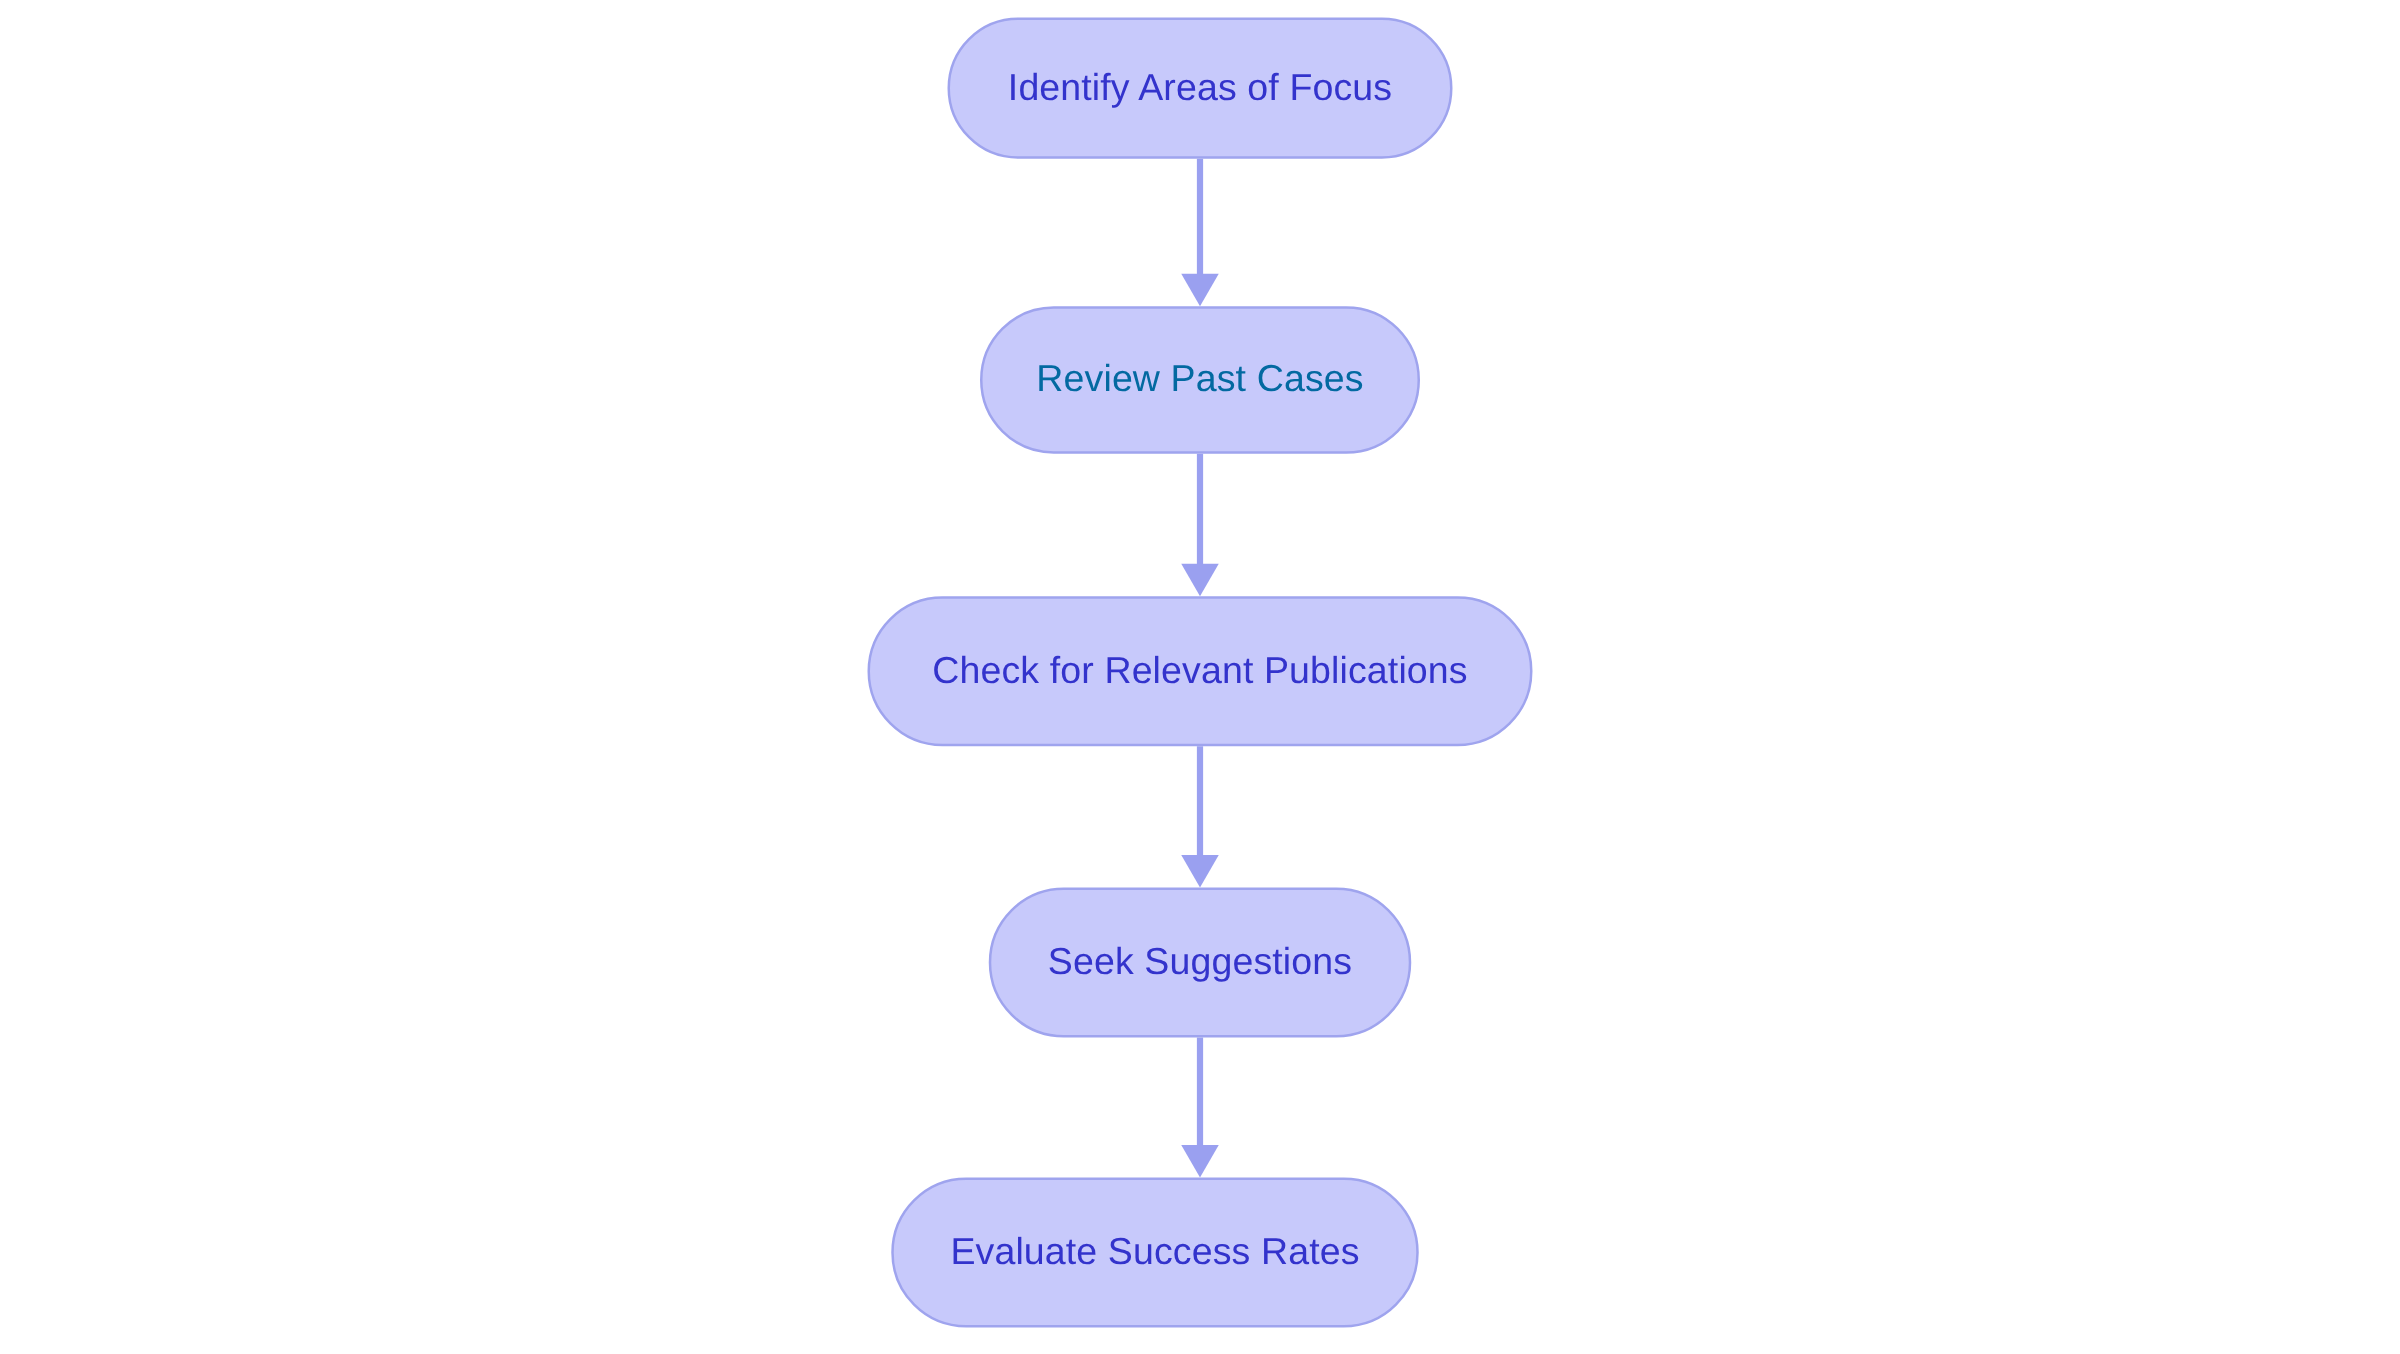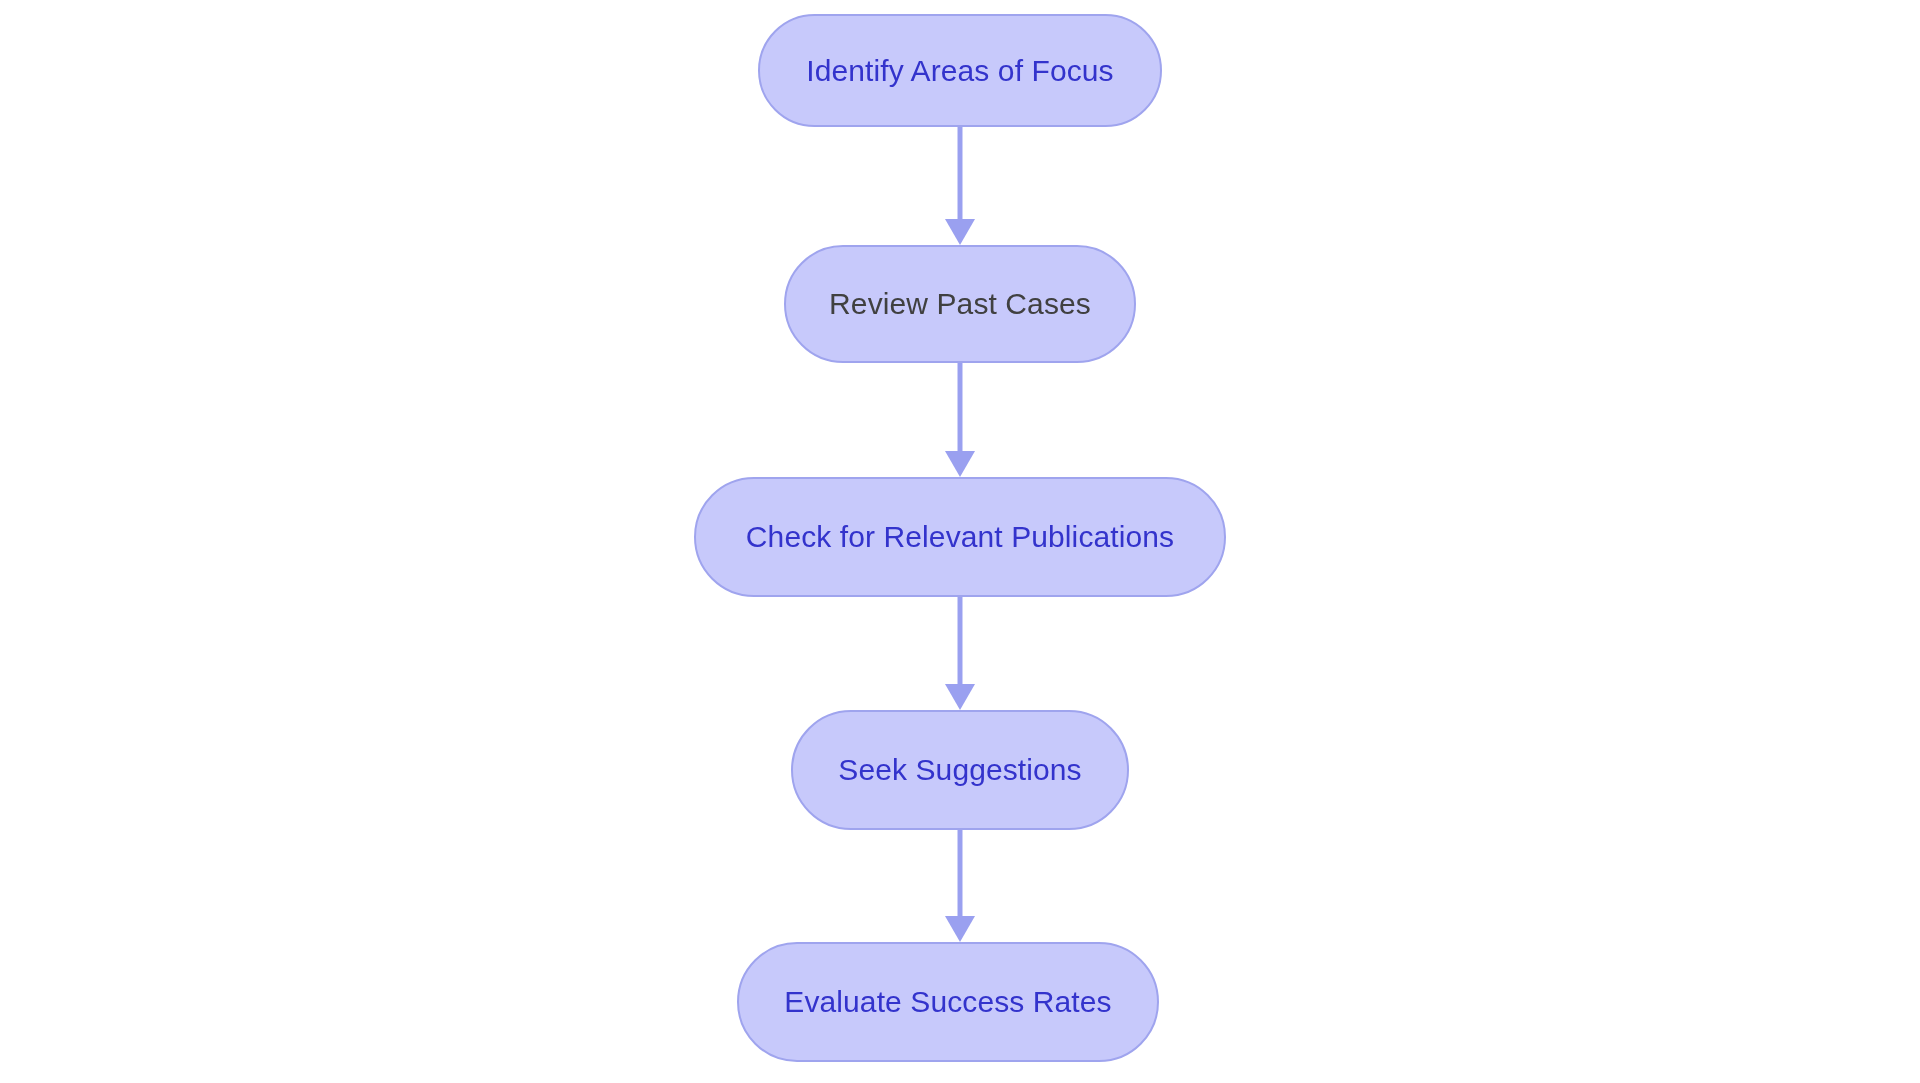--- a/index.html
+++ b/index.html
@@ -67,28 +67,28 @@
         <line x1="960" y1="830" x2="960" y2="918" stroke="#9aa0f0" stroke-width="5"></line>
         <polygon points="945,916 975,916 960,942" fill="#9aa0f0"></polygon>
       </g>
   </svg>
 
   <div class="flow-node" style="left: 960px; top: 14px; width: 404px; height: 113px; background: rgb(199, 201, 251); border-color: rgb(159, 164, 238);">
     <span class="flow-node-label" style="color: rgb(51, 51, 204);">Identify Areas of Focus</span>
   </div>
 
   <div class="flow-node" style="left: 960px; top: 245px; width: 352px; height: 118px; background: rgb(199, 201, 251); border-color: rgb(159, 164, 238);">
-    <span class="flow-node-label" style="color: #404040;">Review Past Cases</span>
+    <span class="flow-node-label" style="color: #0369a1;">Review Past Cases</span>
   </div>
 
   <div class="flow-node" style="left: 960px; top: 710px; width: 338px; height: 120px; background: rgb(199, 201, 251); border-color: rgb(159, 164, 238);">
     <span class="flow-node-label" style="color: rgb(51, 51, 204);">Seek Suggestions</span>
   </div>
 
   <div class="flow-node" style="left: 960px; top: 477px; width: 532px; height: 120px; background: rgb(199, 201, 251); border-color: rgb(159, 164, 238);">
     <span class="flow-node-label" style="color: rgb(51, 51, 204);">Check for Relevant Publications</span>
   </div>
 
-  <div class="flow-node" style="left: 948px; top: 942px; width: 422px; height: 120px; background: rgb(199, 201, 251); border-color: rgb(159, 164, 238);">
+  <div class="flow-node" style="left: 924px; top: 942px; width: 422px; height: 120px; background: rgb(199, 201, 251); border-color: rgb(159, 164, 238);">
     <span class="flow-node-label" style="color: rgb(51, 51, 204);">Evaluate Success Rates</span>
   </div>
 
 </div>
 
 </body></html>

